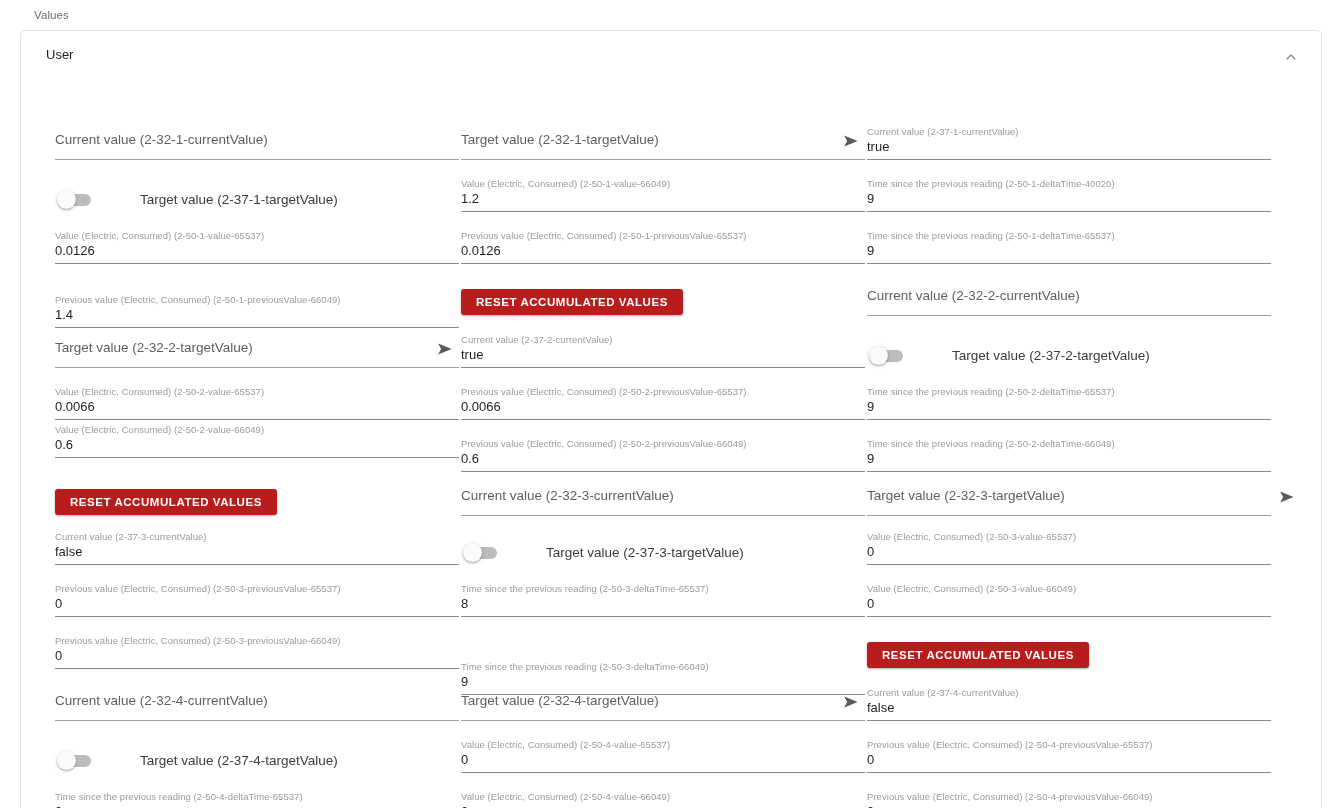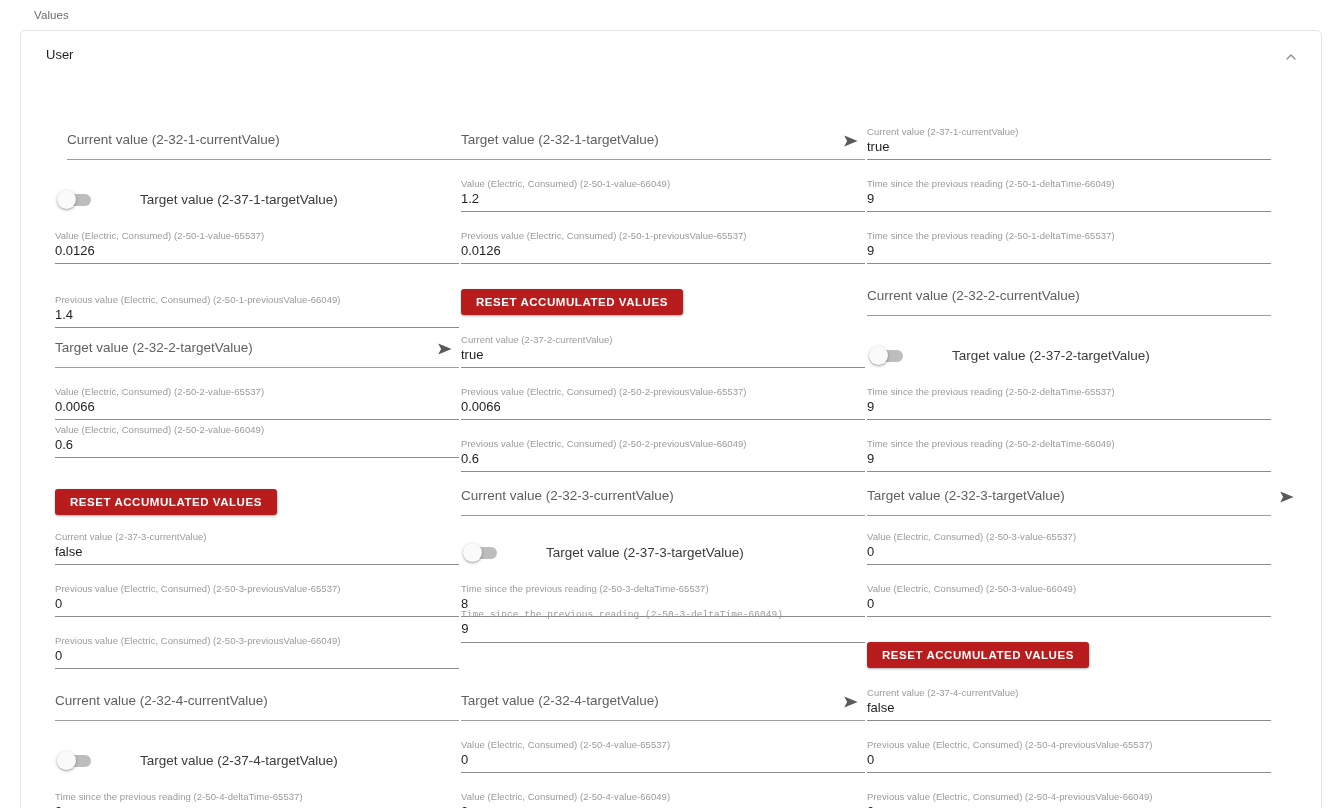--- a/index.html
+++ b/index.html
@@ -161,21 +161,21 @@
     <div class="card-header">
       <div class="card-title">User</div>
       <button class="collapse-btn" aria-label="collapse">
         <svg width="14" height="14" viewBox="0 0 14 14" aria-hidden="true">
           <path d="M3 9 L7 5 L11 9" fill="none" stroke="#8a8a8a" stroke-width="1.25" stroke-linecap="round" stroke-linejoin="round"></path>
         </svg>
       </button>
     </div>
 
     <div class="grid" id="grid">
-        <div class="cell" style="left: 46px; top: 46px;">
+        <div class="cell" style="left: 34px; top: 46px;">
           <div class="field empty">
             <div class="fplaceholder">Current value (2-32-1-currentValue)</div>
             <div class="funderline"></div>
           </div>
         </div>
         <div class="cell" style="left: 440px; top: 46px;">
           <div class="field empty">
             <div class="fplaceholder">Target value (2-32-1-targetValue)</div>
             <div class="funderline"></div>
           </div>
@@ -203,21 +203,21 @@
         </div>
         <div class="cell" style="left: 440px; top: 98px;">
           <div class="field">
             <div class="flabel">Value (Electric, Consumed) (2-50-1-value-66049)</div>
             <div class="fvalue">1.2</div>
             <div class="funderline"></div>
           </div>
         </div>
         <div class="cell" style="left: 846px; top: 98px;">
           <div class="field">
-            <div class="flabel">Time since the previous reading (2-50-1-deltaTime-66049)</div>
+            <div class="flabel">Time since the previous reading (2-50-1-deltaTime-40020)</div>
             <div class="fvalue">9</div>
             <div class="funderline"></div>
           </div>
         </div>
         <div class="cell" style="left: 34px; top: 150px;">
           <div class="field">
             <div class="flabel">Value (Electric, Consumed) (2-50-1-value-65537)</div>
             <div class="fvalue">0.0126</div>
             <div class="funderline"></div>
           </div>
@@ -385,21 +385,21 @@
             <div class="funderline"></div>
           </div>
         </div>
         <div class="cell" style="left: 34px; top: 555px;">
           <div class="field">
             <div class="flabel">Previous value (Electric, Consumed) (2-50-3-previousValue-66049)</div>
             <div class="fvalue">0</div>
             <div class="funderline"></div>
           </div>
         </div>
-        <div class="cell" style="left: 440px; top: 529px; font-family: Liberation Mono, monospace;">
+        <div class="cell" style="left: 440px; top: 581px;">
           <div class="field">
             <div class="flabel">Time since the previous reading (2-50-3-deltaTime-66049)</div>
             <div class="fvalue">9</div>
             <div class="funderline"></div>
           </div>
         </div>
         <div class="cell" style="left: 846px; top: 555px;">
           <div style="padding-top: 8px;"><button class="btn-reset">RESET ACCUMULATED VALUES</button></div>
         </div>
         <div class="cell" style="left: 34px; top: 607px;">

